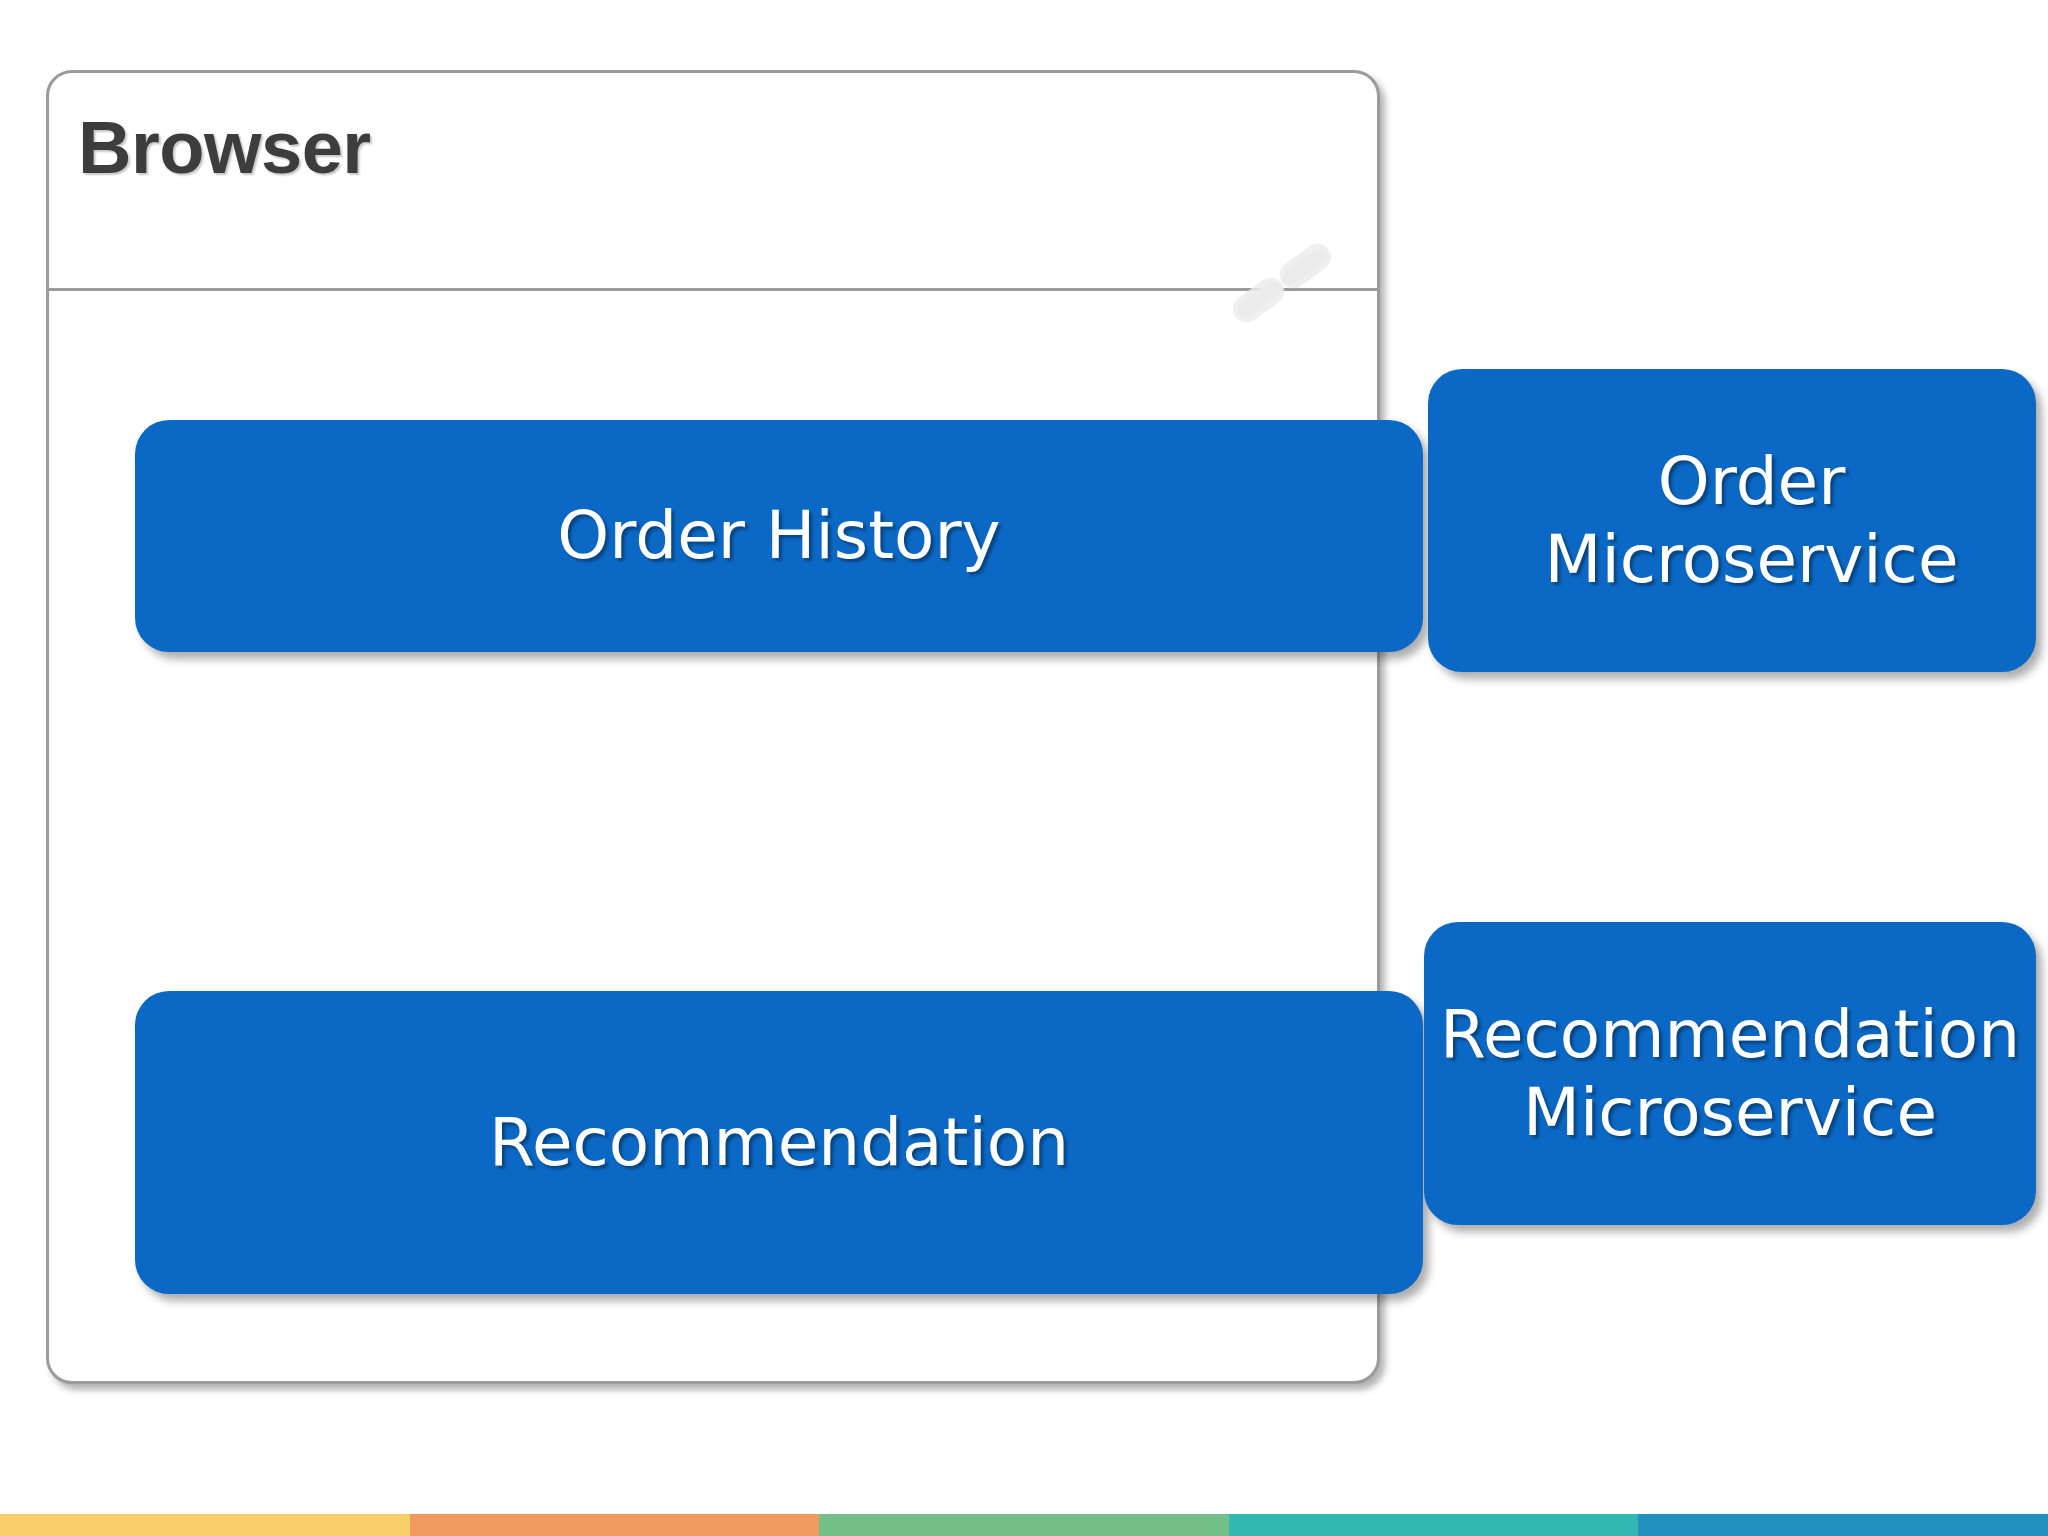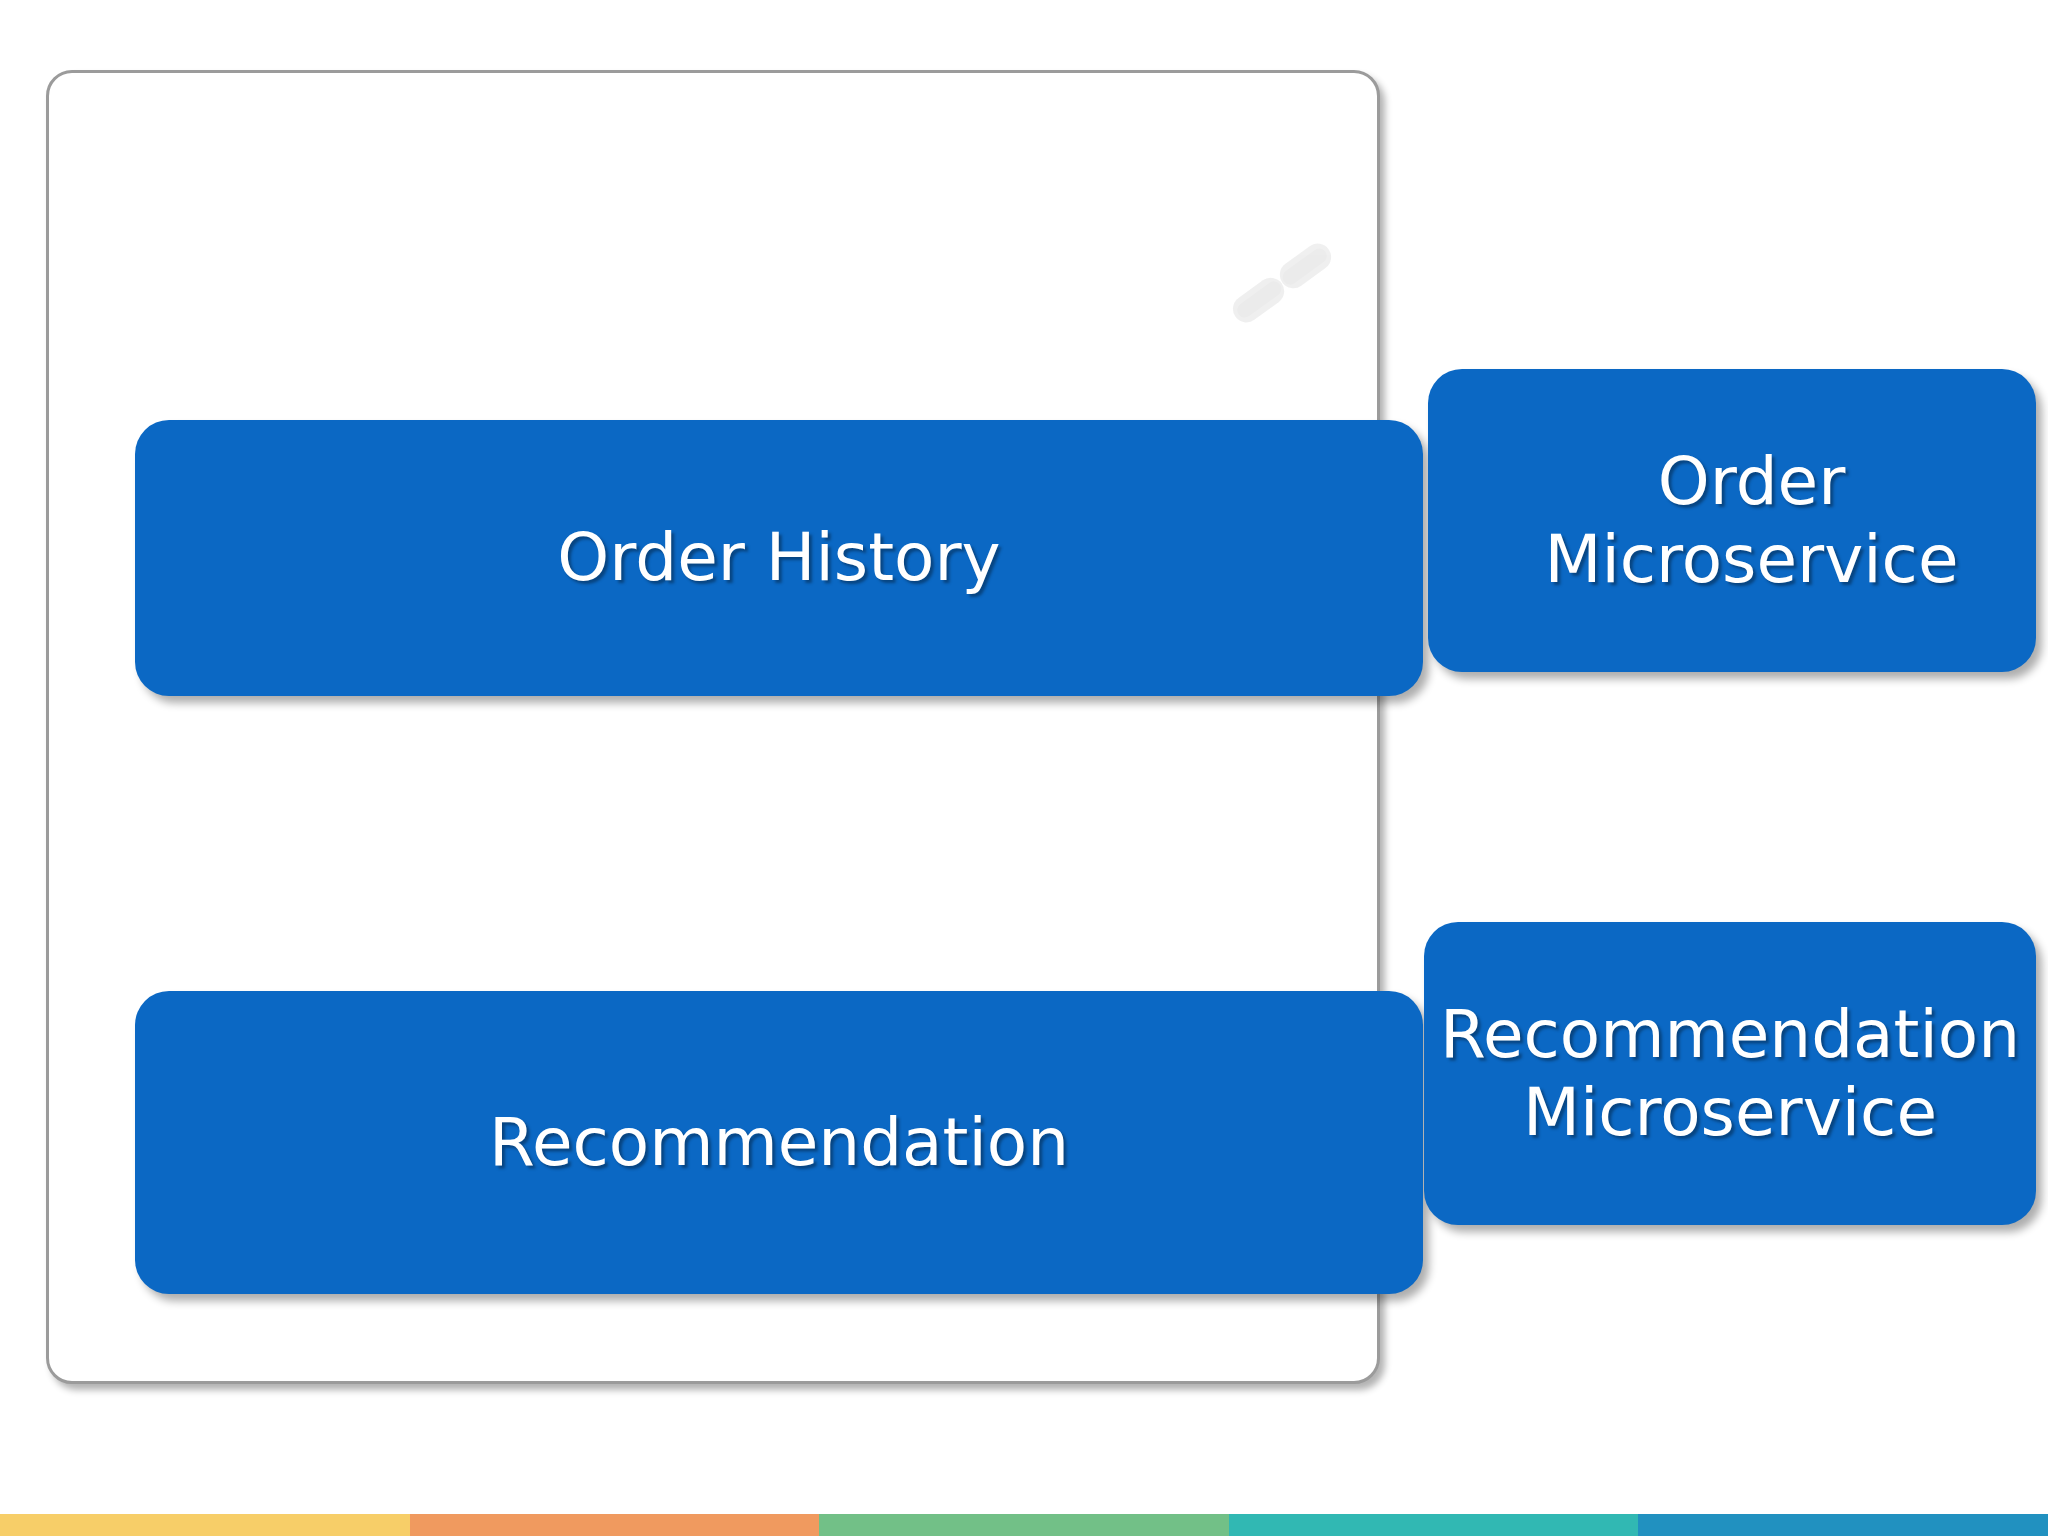--- a/index.html
+++ b/index.html
@@ -90,21 +90,21 @@
     text-shadow: 3px 3px 3px rgba(0,0,0,0.35);
     white-space: pre-line;
     padding: 0 14px;
   }
 
   
   #box-order-history {
     left: 86px;
     top: 347px;
     width: 1288px;
-    height: 276px;
+    height: 232px;
   }
   #box-order-history .box-label { font-size: 66px; }
 
   #box-recommendation {
     left: 86px;
     top: 918px;
     width: 1288px;
     height: 303px;
   }
   #box-recommendation .box-label { font-size: 66px; }
@@ -140,20 +140,23 @@
     flex: 1 1 0;
   }
 </style>
 </head>
 <body>
 
 <div id="slide" style="background: rgb(255, 255, 255);">
 
   <div id="browser-window" style="border-color: rgb(155, 155, 155);">
 
+    <div id="browser-titlebar" style="border-bottom-color: rgb(155, 155, 155);">
+      <div id="browser-title" style="color: rgb(61, 61, 61);">Browser</div>
+    </div>
 
     <div class="blue-box" id="box-order-history" style="background: rgb(11, 104, 196);">
       <span class="box-label" style="color: rgb(255, 255, 255);">Order History</span>
     </div>
 
     <div class="blue-box" id="box-recommendation" style="background: rgb(11, 104, 196);">
       <span class="box-label" style="color: rgb(255, 255, 255);">Recommendation</span>
     </div>
 
   </div>

